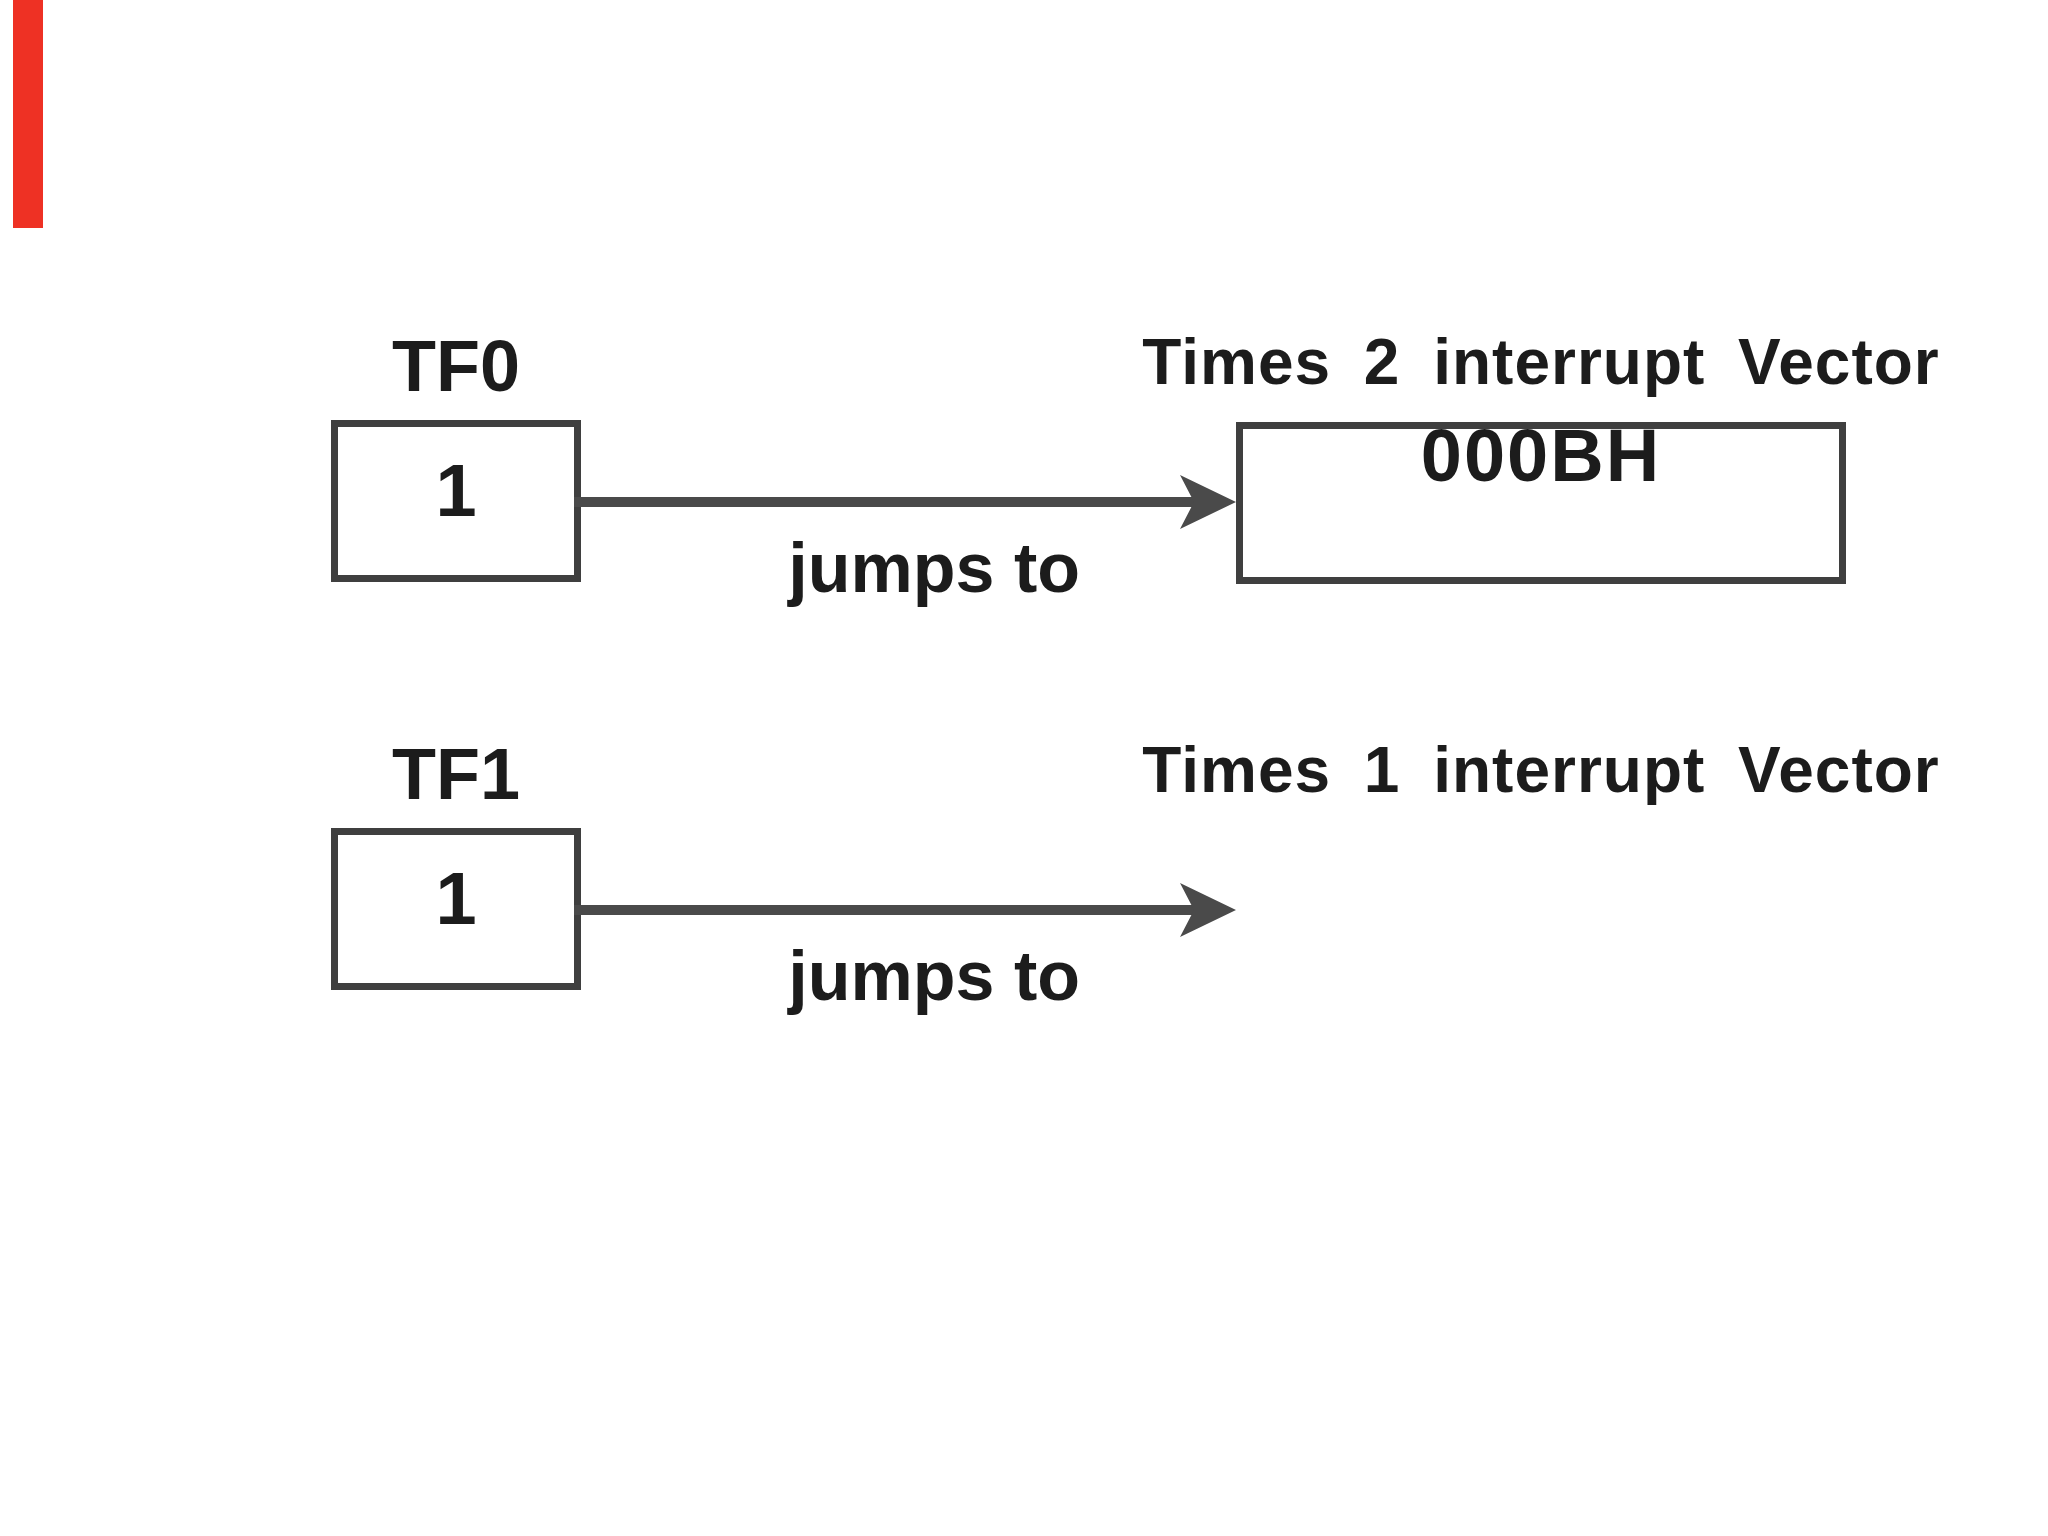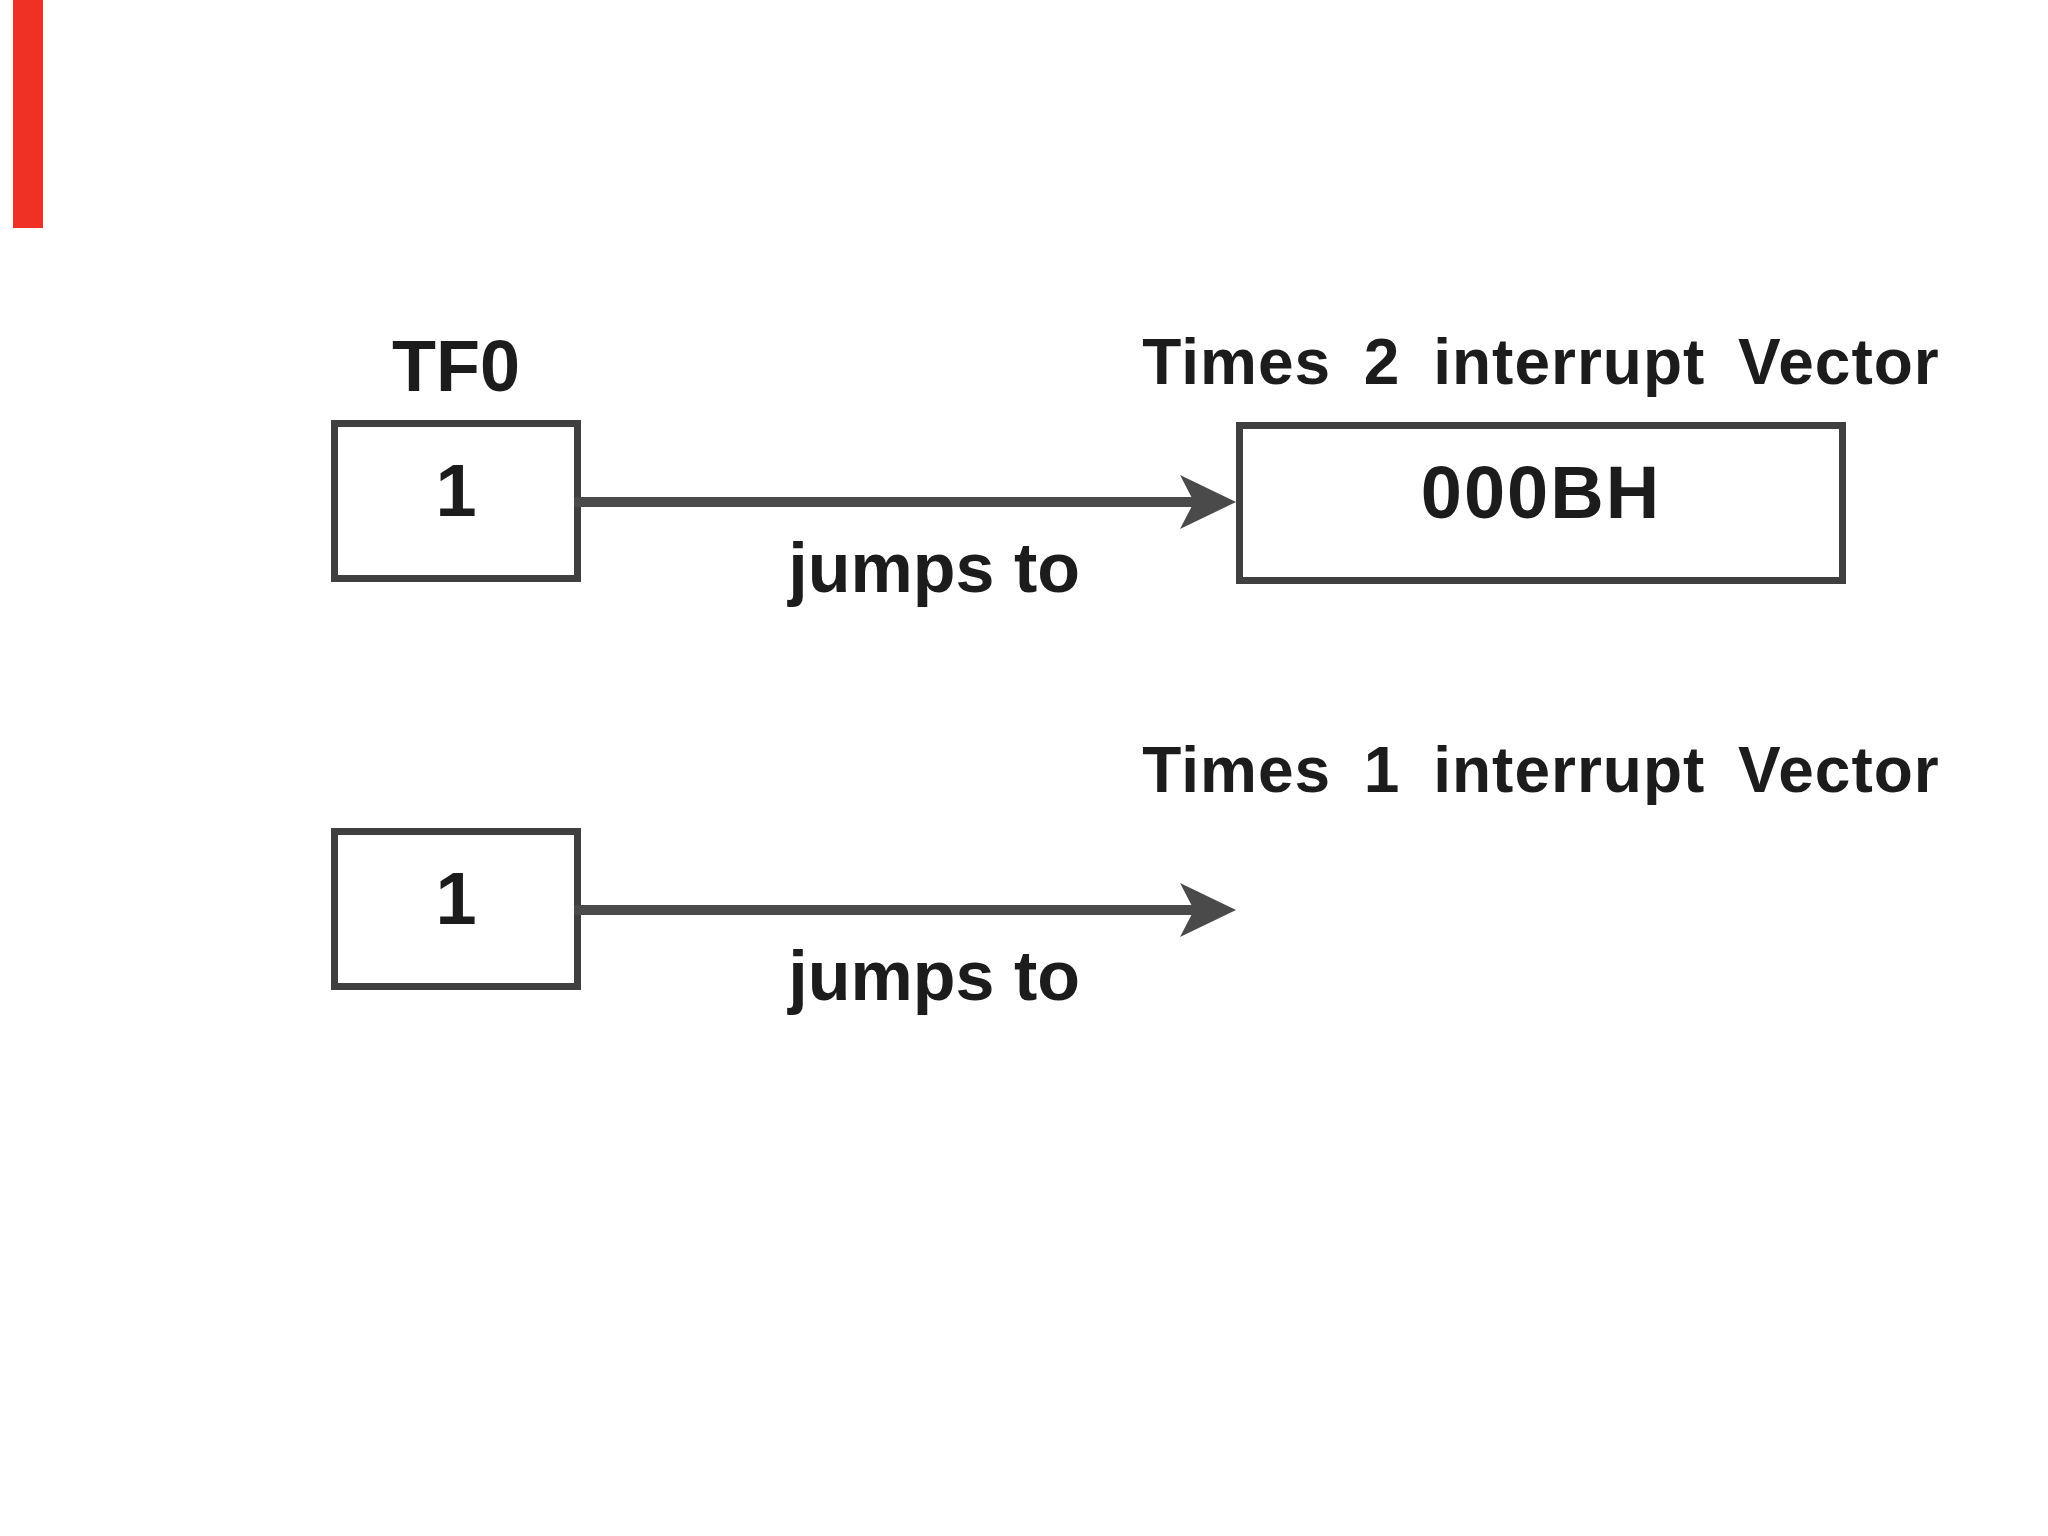--- a/index.html
+++ b/index.html
@@ -52,21 +52,21 @@
     line-height:1;white-space:nowrap;
   }
   .vector-label{
     position:absolute;left:1136px;top:0;width:810px;
     text-align:center;font-size:64px;font-weight:bold;color:var(--text);
     line-height:1;white-space:nowrap;word-spacing:14px;letter-spacing:1px;
   }
   .vector-box{
     position:absolute;left:1236px;top:92px;width:610px;height:162px;
     border:7px solid var(--box-border);background:#fff;
-    display:flex;align-items:center;justify-content:center;
+    display:flex;justify-content:center;
   }
   .vector-box .val{
     font-size:74px;font-weight:bold;color:var(--text);line-height:1;
     letter-spacing:2px;transform:translateY(-10px);
   }
 </style>
 </head>
 <body>
 
 <div class="canvas">
@@ -83,20 +83,21 @@
       <polygon points="664,35 608,8 622,35 608,62" fill="currentColor"></polygon>
     </svg>
     <div class="jumps-label">jumps to</div>
     <div class="vector-label">Times 2 interrupt Vector</div>
     <div class="vector-box">
       <span class="val">000BH</span>
     </div>
   </div>
 
   <div class="row r1">
+    <div class="flag-label">TF1</div>
     <div class="flag-box">
       <span class="val">1</span>
     </div>
     <svg class="jump-arrow" viewBox="0 0 668 70" xmlns="http://www.w3.org/2000/svg">
       <line x1="2" y1="35" x2="648" y2="35" stroke="currentColor" stroke-width="10"></line>
       <polygon points="664,35 608,8 622,35 608,62" fill="currentColor"></polygon>
     </svg>
     <div class="jumps-label">jumps to</div>
     <div class="vector-label">Times 1 interrupt Vector</div>
   </div>

